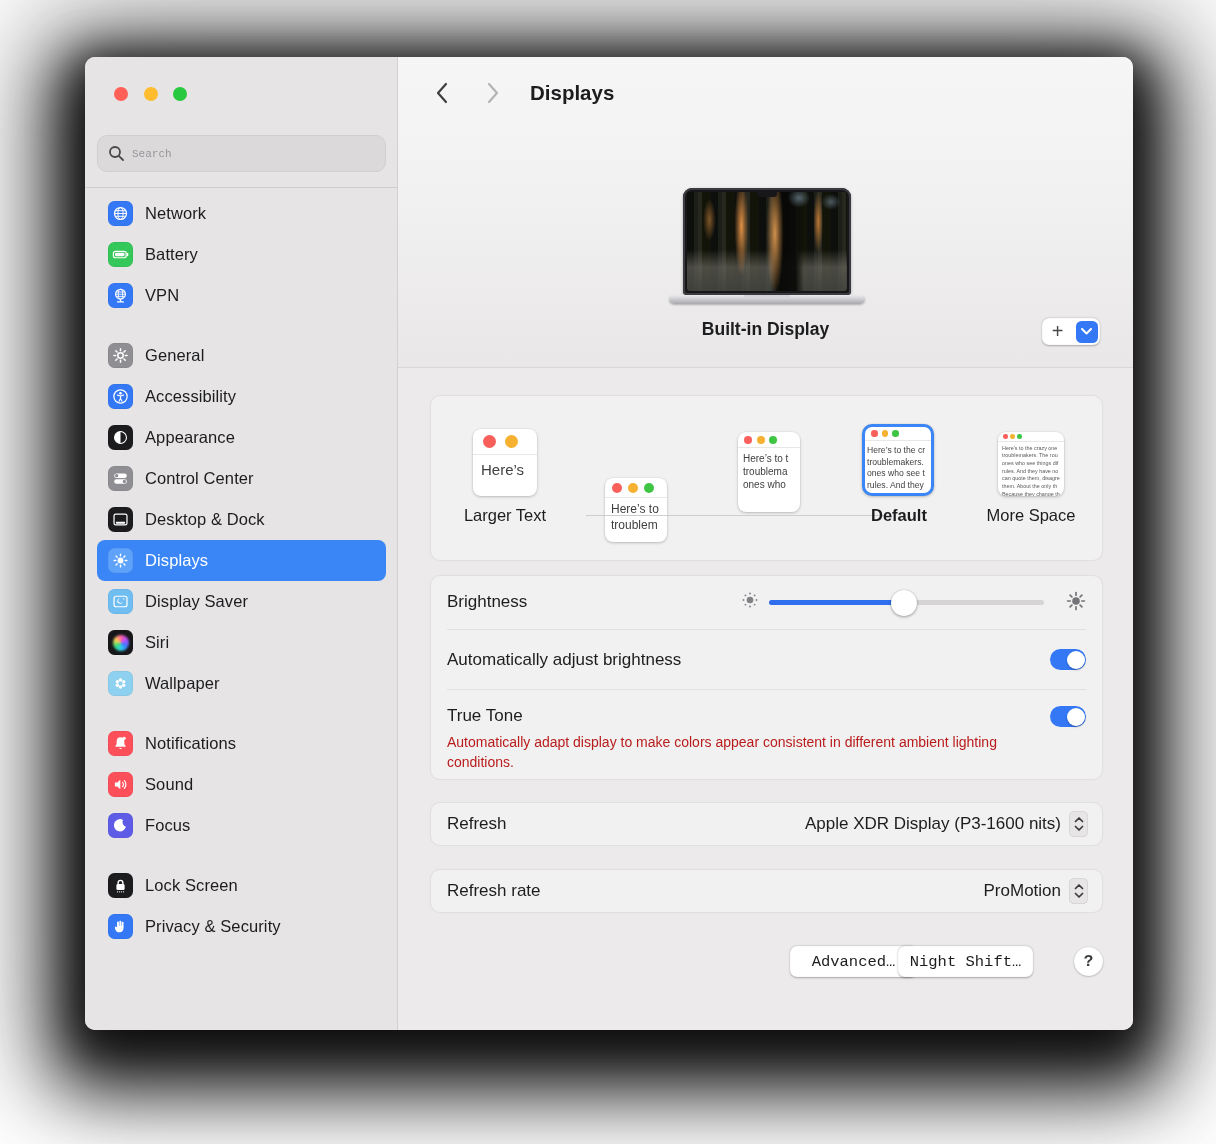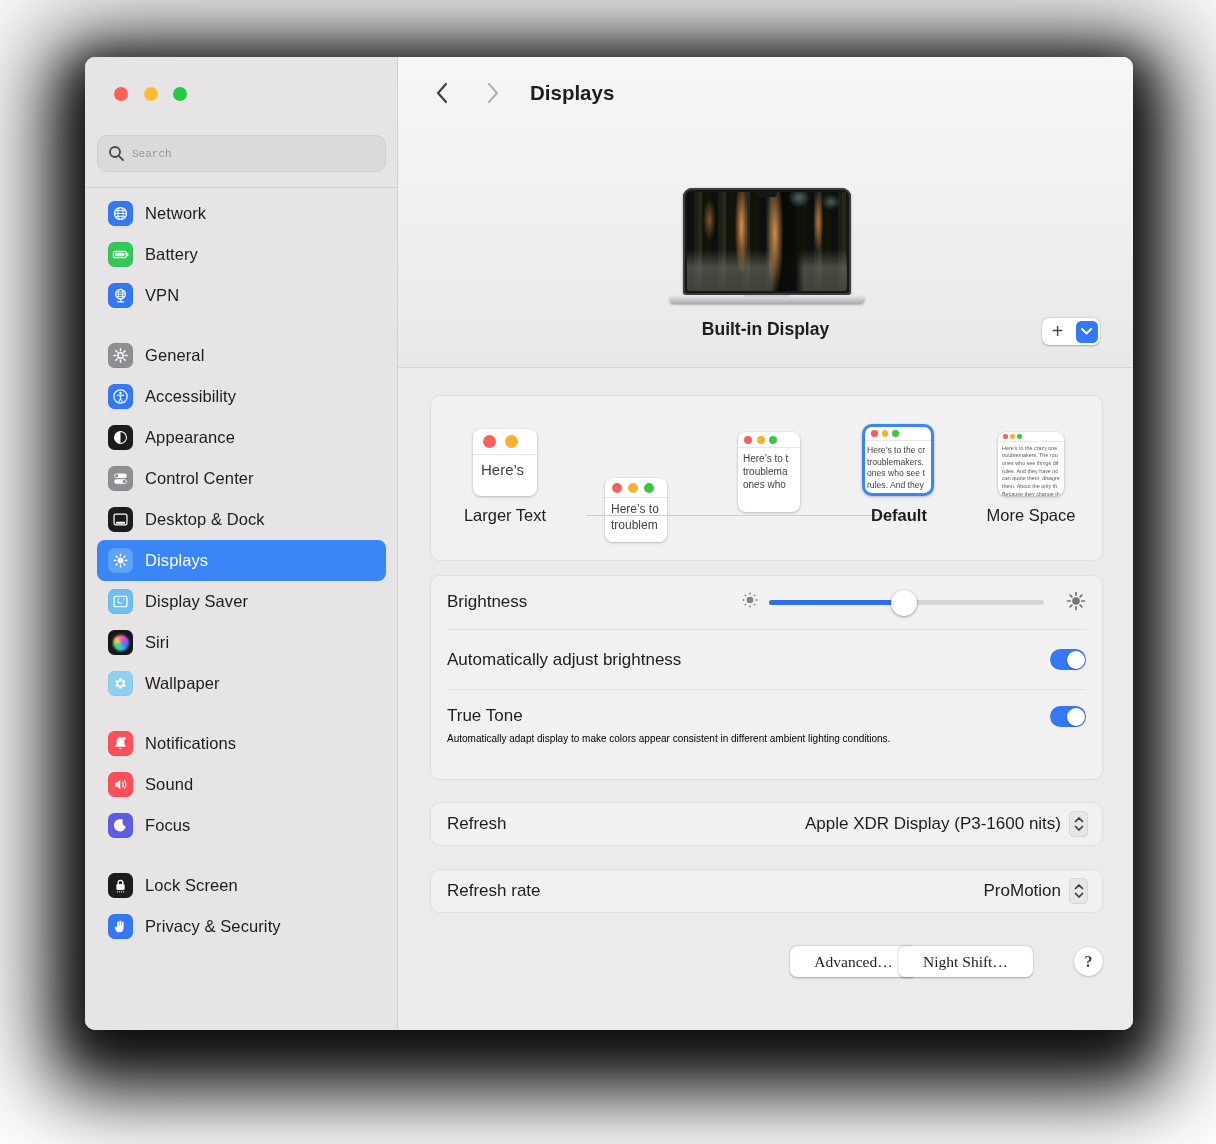--- a/index.html
+++ b/index.html
@@ -104,26 +104,26 @@
   .slider-track { position:absolute; left:338px; top:24px; width:275px; height:5px; border-radius:3px; background:#d6d4d5; }
   .slider-fill { position:absolute; left:0; top:0; height:5px; border-radius:3px; background:#2f6fed; }
   .slider-knob { position:absolute; top:-10.5px; width:26px; height:26px; border-radius:50%; background:#ffffff; box-shadow:0 1px 3px rgba(0,0,0,.35), 0 0 1px rgba(0,0,0,.2); transform:translateX(-13px); }
   .sun { position:absolute; top:13px; }
 
   .valrow { display:flex; align-items:center; height:100%; padding:0 14px 0 16px; }
   .valtext { margin-left:auto; font-size:17px; color:#1d1d1f; }
   .stepper { margin-left:8px; width:19px; height:26px; border-radius:5.5px; background:#e7e5e6; box-shadow:inset 0 0 0 0.5px rgba(0,0,0,.12); display:flex; align-items:center; justify-content:center; }
 
   
-  .push-btn { position:absolute; top:889px; height:31px; background:#ffffff; border-radius:7px; box-shadow:0 0.5px 2px rgba(0,0,0,.3), inset 0 0 0 0.5px rgba(0,0,0,.04); font-size:15.5px; color:#1d1d1f; display:flex; align-items:center; justify-content:center; font-family:Liberation Serif, serif; border:none;text-align:right; }
+  .push-btn { position:absolute; top:889px; height:31px; background:#ffffff; border-radius:7px; box-shadow:0 0.5px 2px rgba(0,0,0,.3), inset 0 0 0 0.5px rgba(0,0,0,.04); font-size:15.5px; color:#1d1d1f; display:flex; align-items:center; justify-content:center; font-family:Liberation Mono, monospace; border:none;text-align:right; }
   .btn-advanced { left:392px; width:127px; }
   .btn-night { left:500px; width:135px; }
   .btn-help { left:676px; width:29px; height:29px; top:890px; border-radius:50%; font-size:16px; font-weight:700; color:#3c3c3e; }
 
-  .desc { font-size:10px; color:#000000; line-height:1.45; }
+  .desc { font-size:14px; color:#b91c1c; line-height:1.45; }
 </style>
 </head>
 <body>
 
 <div class="window">
 
   <div class="sidebar">
     <div class="traffic">
       <div class="tdot" style="background:#ff5f57"></div>
       <div class="tdot" style="background:#febc2e"></div>

